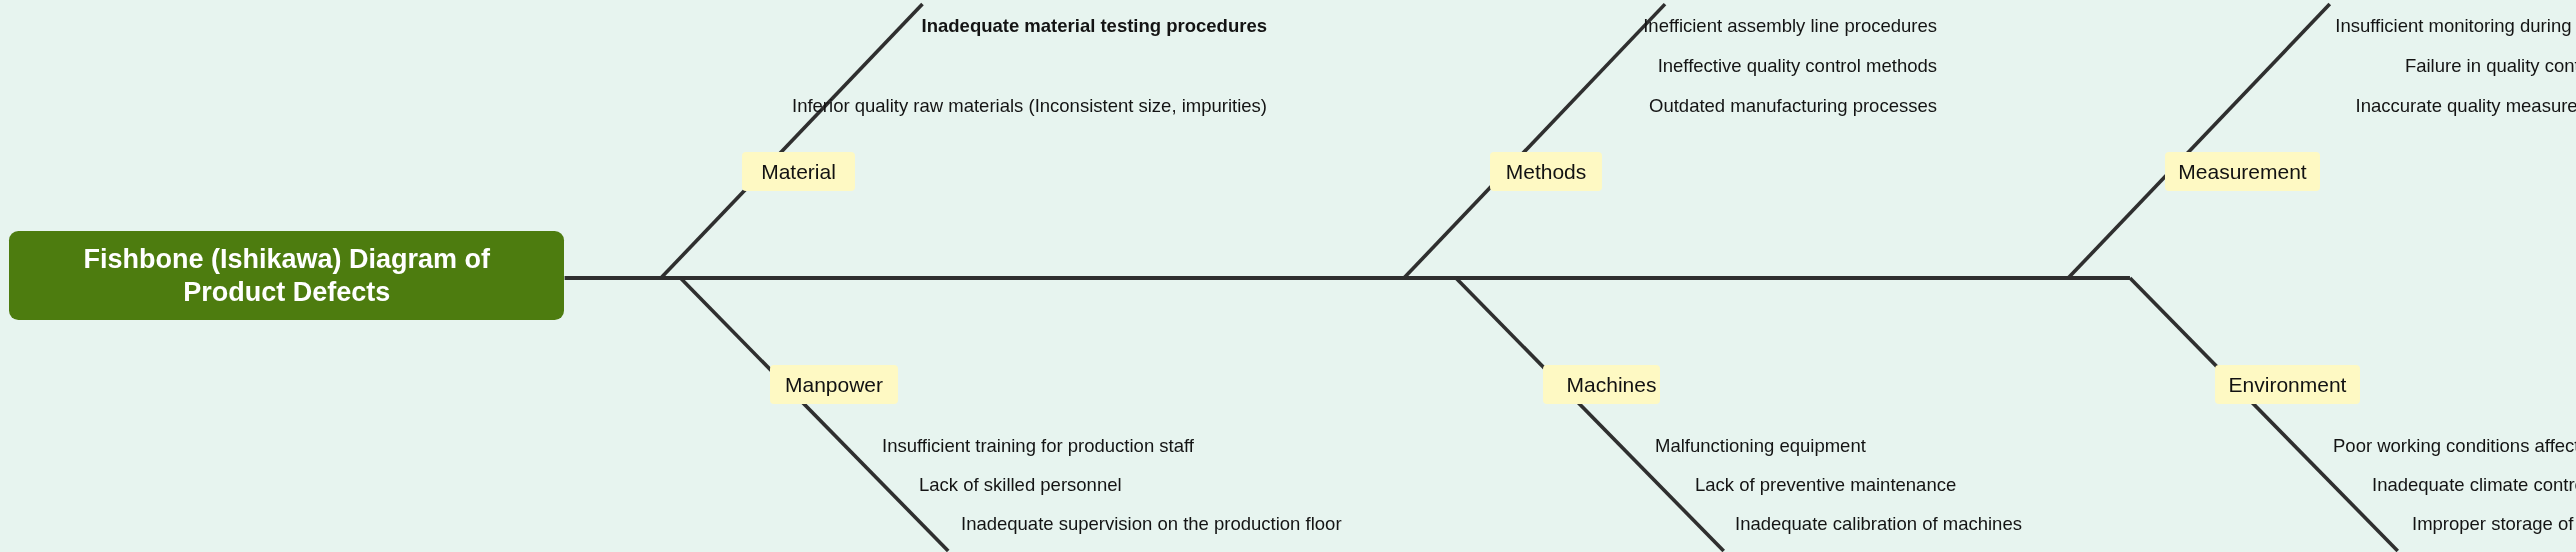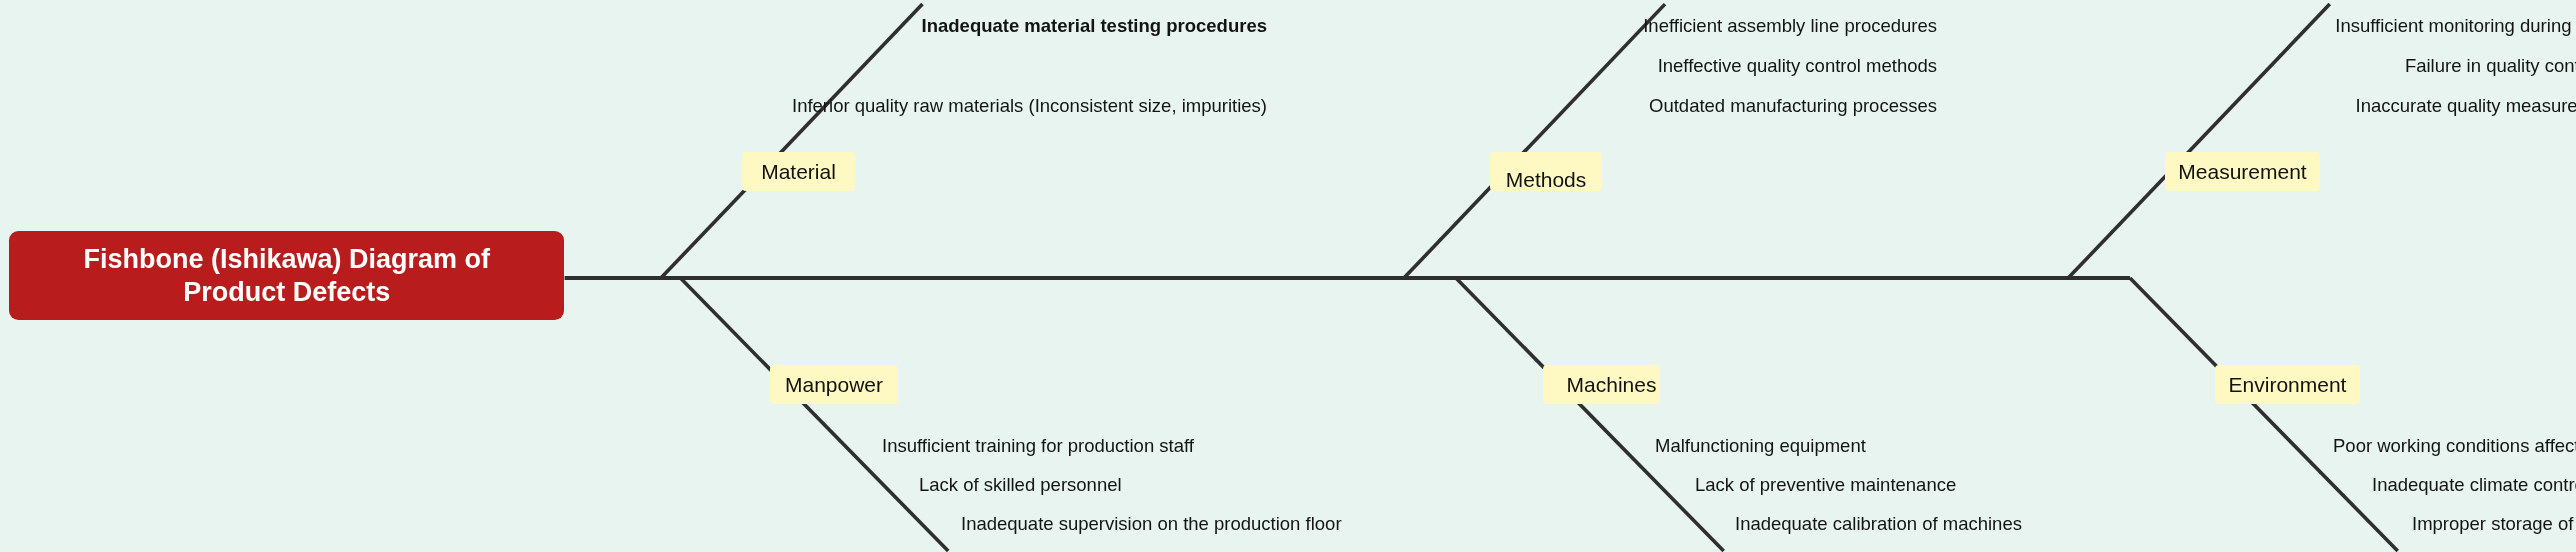--- a/index.html
+++ b/index.html
@@ -41,21 +41,21 @@
     z-index: 5;
   }
   #title-box {
     position: absolute;
     left: 9.3px;
     top: 231px;
     width: 555px;
     height: 89px;
     box-sizing: border-box;
     border-radius: 9.3px;
-    background: #b91c1c;
+    background: #4d7c0f;
     color: #ffffff;
     display: flex;
     align-items: center;
     justify-content: center;
     text-align: center;
     font-size: 27px;
     font-weight: bold;
     line-height: 1.22;
     padding: 4.1px 24px;
     z-index: 6;
@@ -88,21 +88,21 @@
     <line x1="2826" y1="540" x2="3346" y2="1070" stroke="#2f2f2f" stroke-width="7"></line>
     <line x1="4135" y1="540" x2="4655" y2="1070" stroke="#2f2f2f" stroke-width="7"></line>
   </svg>
 
   <div id="title-box">Fishbone (Ishikawa) Diagram of Product Defects</div>
 
   <div class="node-box" style="left:742px; top:152px; width:113px; height:39px;">
     <span>Material</span>
   </div>
 
-  <div class="node-box" style="left:1490px; top:152px; width:112px; height:39px;align-items:flex-end;">
+  <div class="node-box" style="left:1490px; top:152px; width:112px; height:39px;">
     <span>Methods</span>
   </div>
 
   <div class="node-box" style="left:2165px; top:152px; width:155px; height:39px;">
     <span>Measurement</span>
   </div>
 
   <div class="node-box" style="left:770px; top:365px; width:128px; height:39px;">
     <span>Manpower</span>
   </div>

